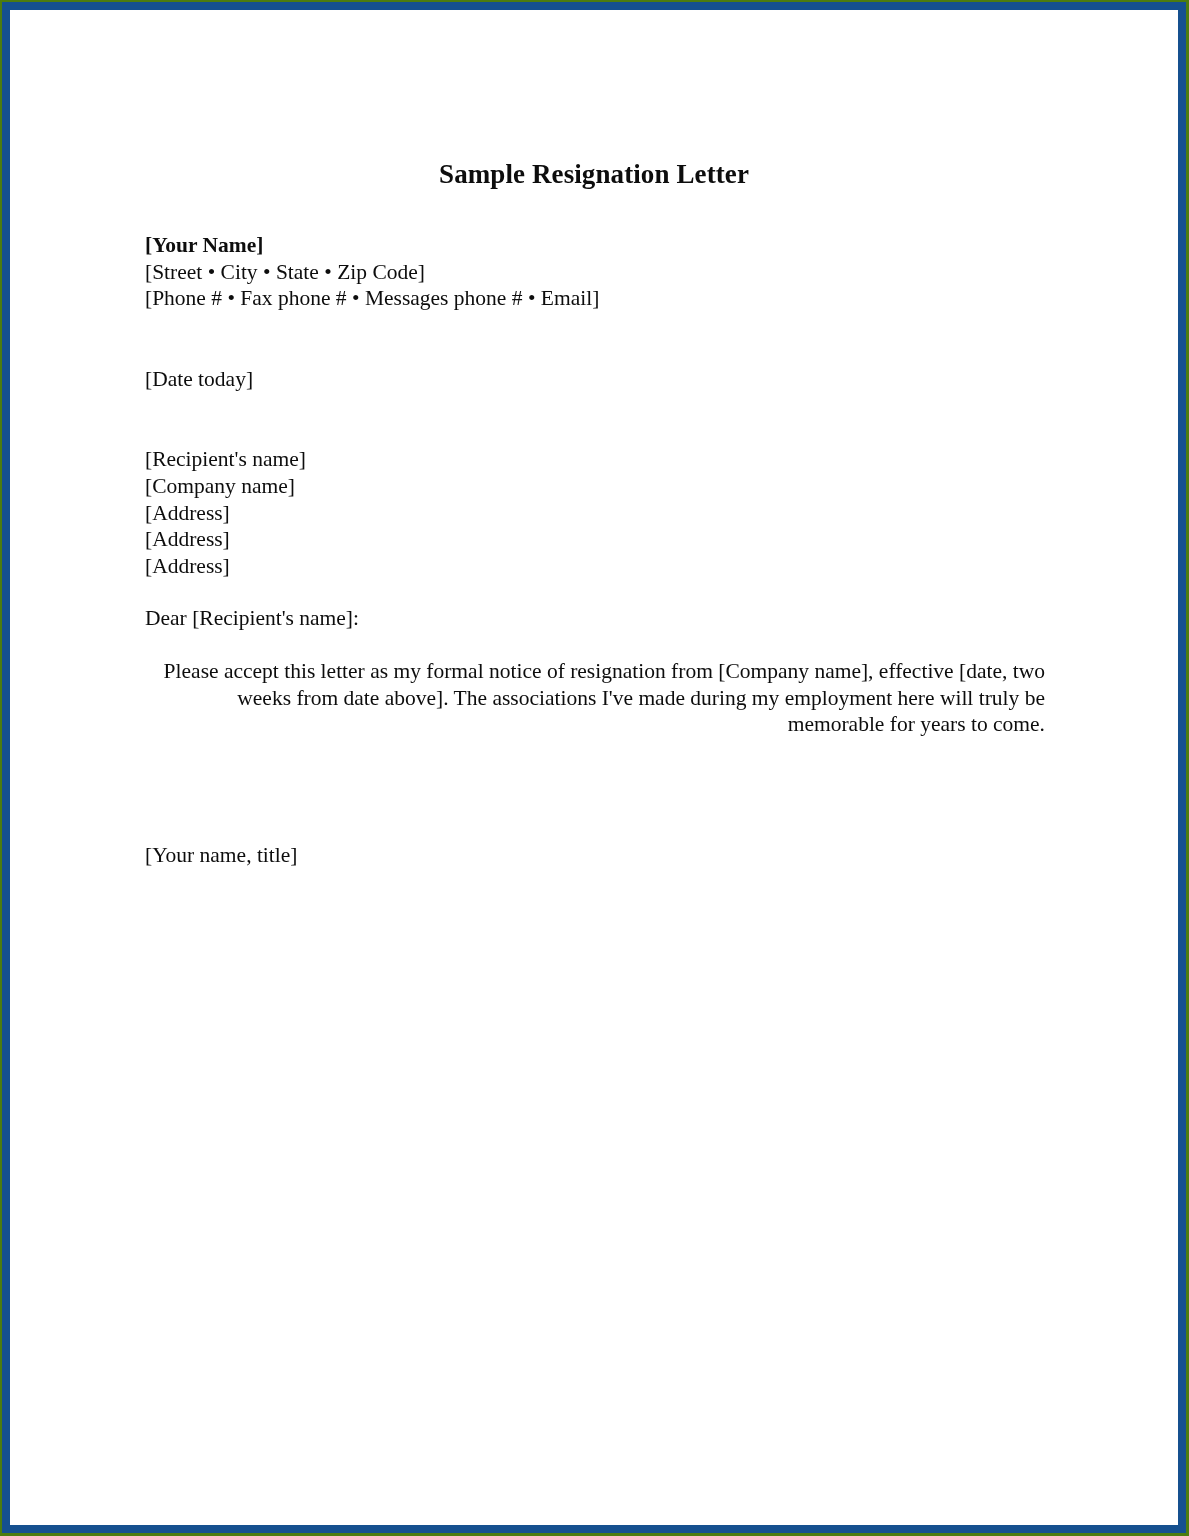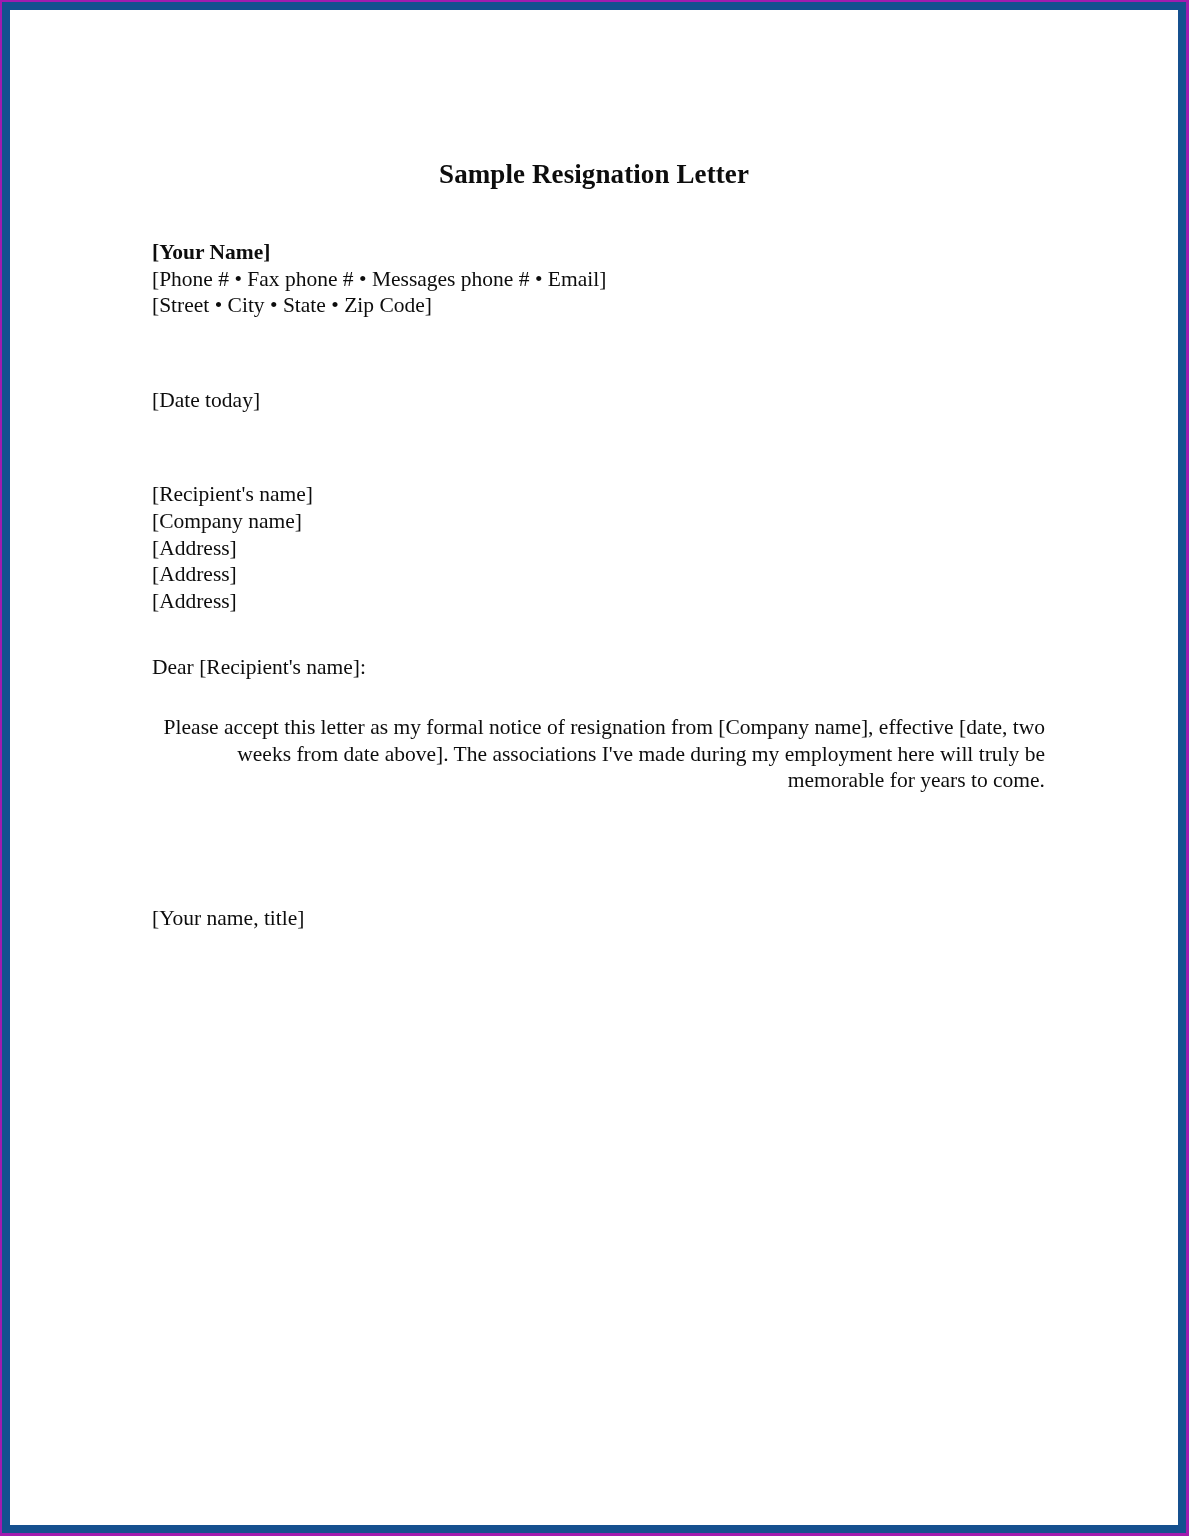--- a/index.html
+++ b/index.html
@@ -11,21 +11,21 @@
   }
   body {
     font-family: "Liberation Serif", "DejaVu Serif", serif;
     color: #0d0d0d;
   }
 
   .page-frame {
     position: relative;
     width: 1189px;
     height: 1536px;
-    background: #a21caf;
+    background: #4d7c0f;
     padding: 2px 3px 3px 2px;   
     overflow: hidden;
   }
 
   .page-border {
     width: 100%;
     height: 100%;
     border: 8px solid #15508f;
     background: #ffffff;
     position: relative;
@@ -56,21 +56,21 @@
   .letter-content {
     position: absolute;
     top: 222px;
     left: 135px;
     width: 900px;
     font-size: 21.5px;
     line-height: 26.6px;
   }
 
   .block {
-    margin: 7px;
+    margin: 0;
     padding: 0;
   }
   .line {
     margin: 0;
     white-space: pre-wrap;
   }
   .line.bold { font-weight: bold; }
 
   .gap-sender   { height: 54px; }
   .gap-date     { height: 54px; }
@@ -90,22 +90,22 @@
 <div class="page-frame">
   <div class="page-border">
     <div class="document">
 
       <h1 class="letter-title">Sample Resignation Letter</h1>
 
       <div class="letter-content">
 
         <div class="block">
           <div class="line bold">[Your Name]</div>
+          <div class="line">[Street • City • State • Zip Code]</div>
           <div class="line">[Phone # • Fax phone # • Messages phone # • Email]</div>
-          <div class="line">[Street • City • State • Zip Code]</div>
         </div>
 
         <div class="gap-sender"></div>
 
         <div class="block">
           <div class="line">[Date today]</div>
         </div>
 
         <div class="gap-date"></div>
 

